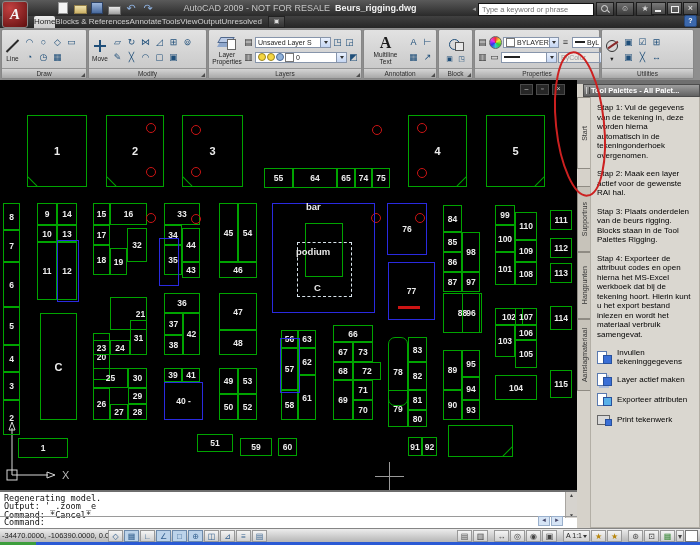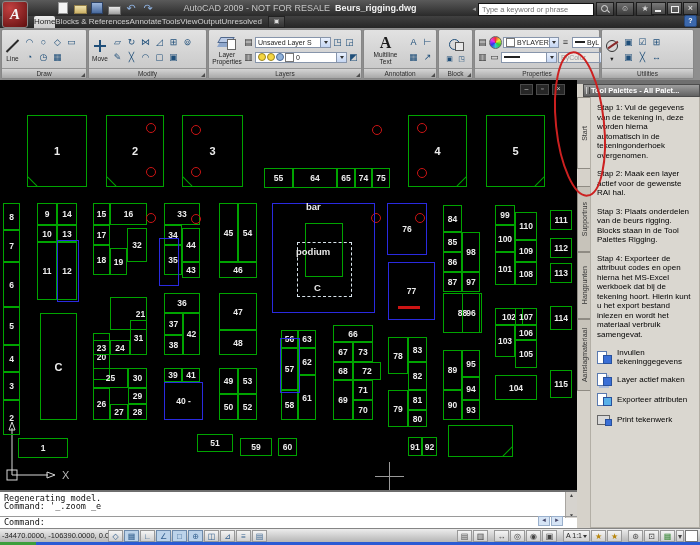--- a/index.html
+++ b/index.html
@@ -712,21 +712,21 @@
         </div>
         <div class="booth" style="left: 333px; top: 300px; width: 20px; height: 40px;">
           <span class="lbl">69</span>
         </div>
         <div class="booth" style="left: 353px; top: 300px; width: 20px; height: 20px;">
           <span class="lbl">71</span>
         </div>
         <div class="booth" style="left: 353px; top: 320px; width: 20px; height: 20px;">
           <span class="lbl">70</span>
         </div>
-        <div class="booth" style="left: 388px; top: 257px; width: 20px; height: 37px;">
+        <div class="booth" style="left: 388px; top: 257px; width: 20px; height: 69px; border-radius: 7px;">
           <span class="lbl">78</span>
         </div>
         <div class="booth" style="left: 408px; top: 257px; width: 19px; height: 25px;">
           <span class="lbl">83</span>
         </div>
         <div class="booth" style="left: 408px; top: 282px; width: 19px; height: 28px;">
           <span class="lbl">82</span>
         </div>
         <div class="booth" style="left: 388px; top: 310px; width: 20px; height: 37px;">
           <span class="lbl">79</span>
@@ -822,21 +822,22 @@
         <div class="ov-blue" style="left: 280px; top: 258px; width: 20px; height: 55px;"></div>
         <div class="ov-red" style="left: 398px; top: 226px; width: 22px; height: 3px;"></div>
         <div class="ctext" style="left: 306px; top: 121px;">bar</div>
         <div class="ctext" style="left: 296px; top: 166px;">podium</div>
         <div class="ctext" style="left: 314px; top: 202px;">C</div>
       </div>
 
     <div class="cmdwin">
       <div class="cmd-hist" id="cmdhist">
           <div class="cline">Regenerating model.</div>
-          <div class="cline">Command: '_.zoom _e</div>
+          <div class="cline">Output: '_.zoom _e</div>
+          <div class="cline">Command: *Cancel*</div>
         </div>
       <div class="cmd-vs">
           <span>▲</span>
           <span>▼</span>
         </div>
       <div class="cmd-prompt">Command:</div>
       <div class="cmd-hs">
           <span>◄</span>
           <span>►</span>
         </div>

